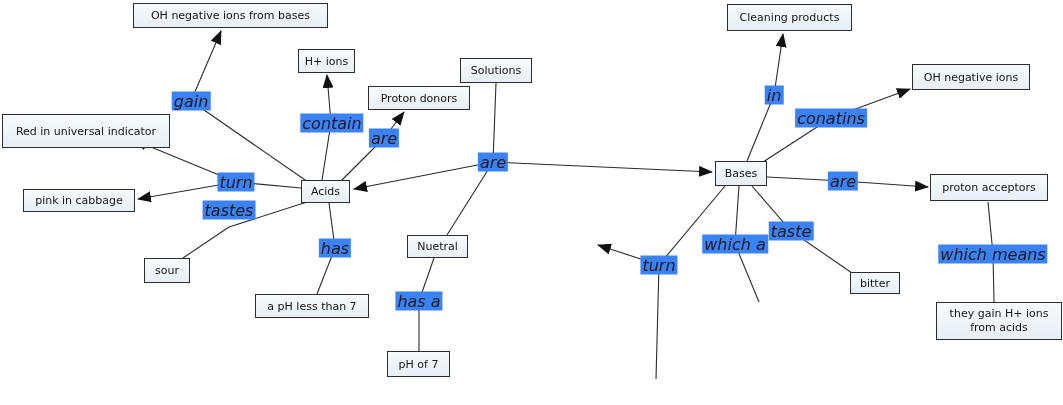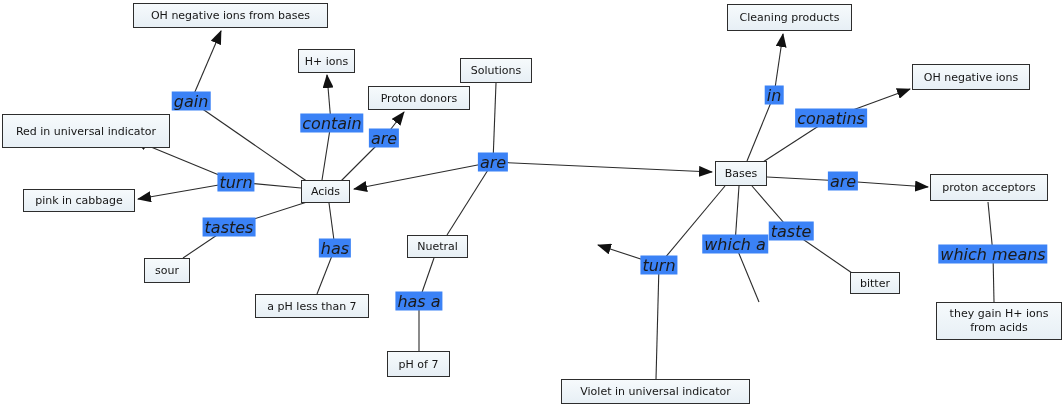--- a/index.html
+++ b/index.html
@@ -99,21 +99,21 @@
       <line x1="988" y1="202" x2="993" y2="254"></line>
       <line x1="993" y1="254" x2="994" y2="302"></line>
     </g>
   </svg>
 
   <span class="elabel" style="left:191px;top:101px">gain</span>
   <span class="elabel" style="left:332px;top:123px">contain</span>
   <span class="elabel" style="left:384px;top:138px">are</span>
   <span class="elabel" style="left:493px;top:162px">are</span>
   <span class="elabel" style="left:236px;top:182px">turn</span>
-  <span class="elabel" style="left:229px;top:227px">tastes</span>
+  <span class="elabel" style="left:229px;top:210px">tastes</span>
   <span class="elabel" style="left:335px;top:248px">has</span>
   <span class="elabel" style="left:419px;top:301px">has a</span>
   <span class="elabel" style="left:774px;top:95px">in</span>
   <span class="elabel" style="left:831px;top:118px">conatins</span>
   <span class="elabel" style="left:843px;top:181px">are</span>
   <span class="elabel" style="left:791px;top:231px">taste</span>
   <span class="elabel" style="left:735px;top:244px">which a</span>
   <span class="elabel" style="left:659px;top:265px">turn</span>
   <span class="elabel" style="left:993px;top:254px">which means</span>
 
@@ -121,21 +121,20 @@
   <div class="node" style="left:298px;top:49px;width:57px;height:24px">H+ ions</div>
   <div class="node" style="left:2px;top:114px;width:168px;height:34px">Red in universal indicator</div>
   <div class="node" style="left:23px;top:189px;width:112px;height:23px">pink in cabbage</div>
   <div class="node" style="left:301px;top:180px;width:49px;height:23px">Acids</div>
   <div class="node" style="left:368px;top:86px;width:102px;height:24px">Proton donors</div>
   <div class="node" style="left:460px;top:58px;width:72px;height:25px">Solutions</div>
   <div class="node" style="left:144px;top:258px;width:46px;height:25px">sour</div>
   <div class="node" style="left:255px;top:294px;width:114px;height:24px">a pH less than 7</div>
   <div class="node" style="left:407px;top:235px;width:61px;height:23px">Nuetral</div>
   <div class="node" style="left:387px;top:351px;width:63px;height:26px">pH of 7</div>
-  <div class="node" style="left:561px;top:379px;width:189px;height:25px">Violet in universal indicator</div>
   <div class="node" style="left:715px;top:161px;width:52px;height:25px">Bases</div>
   <div class="node" style="left:727px;top:4px;width:125px;height:27px">Cleaning products</div>
   <div class="node" style="left:912px;top:64px;width:118px;height:26px">OH negative ions</div>
   <div class="node" style="left:930px;top:174px;width:118px;height:27px">proton acceptors</div>
   <div class="node" style="left:850px;top:272px;width:50px;height:22px">bitter</div>
   <div class="node multiline" style="left:936px;top:302px;width:126px;height:38px">they gain H+ ions from acids</div>
 
 </div>
 
 </body></html>

